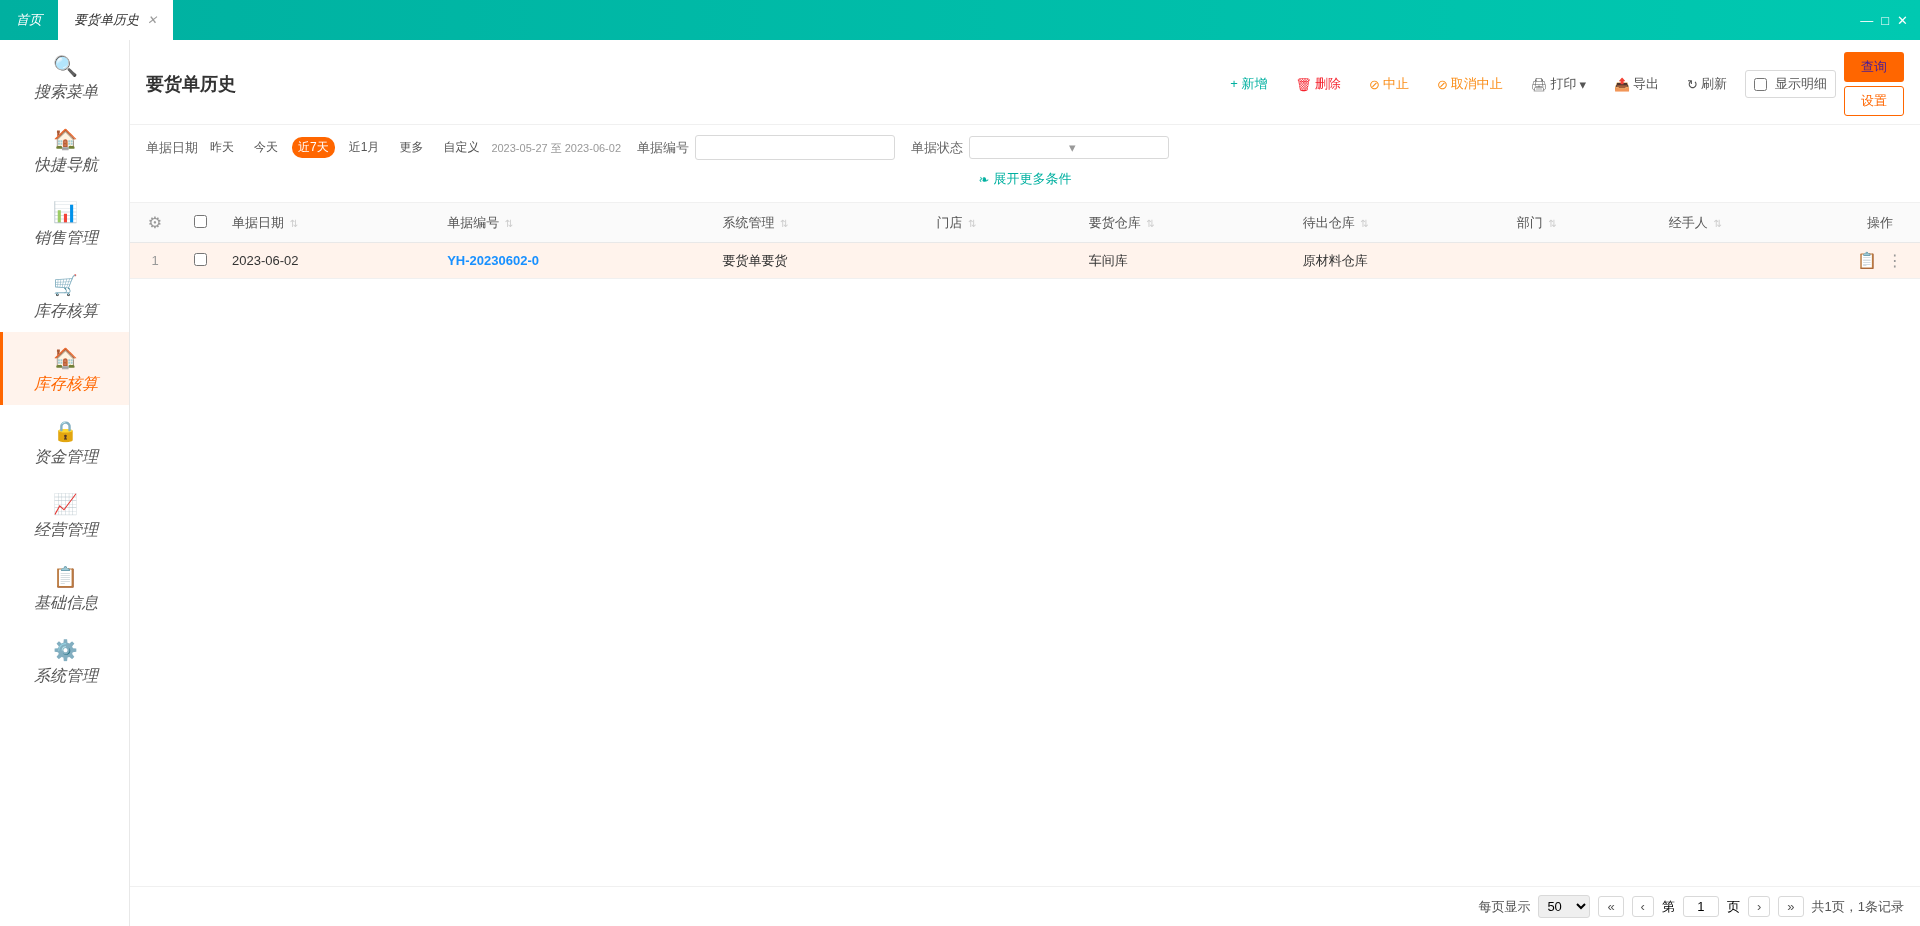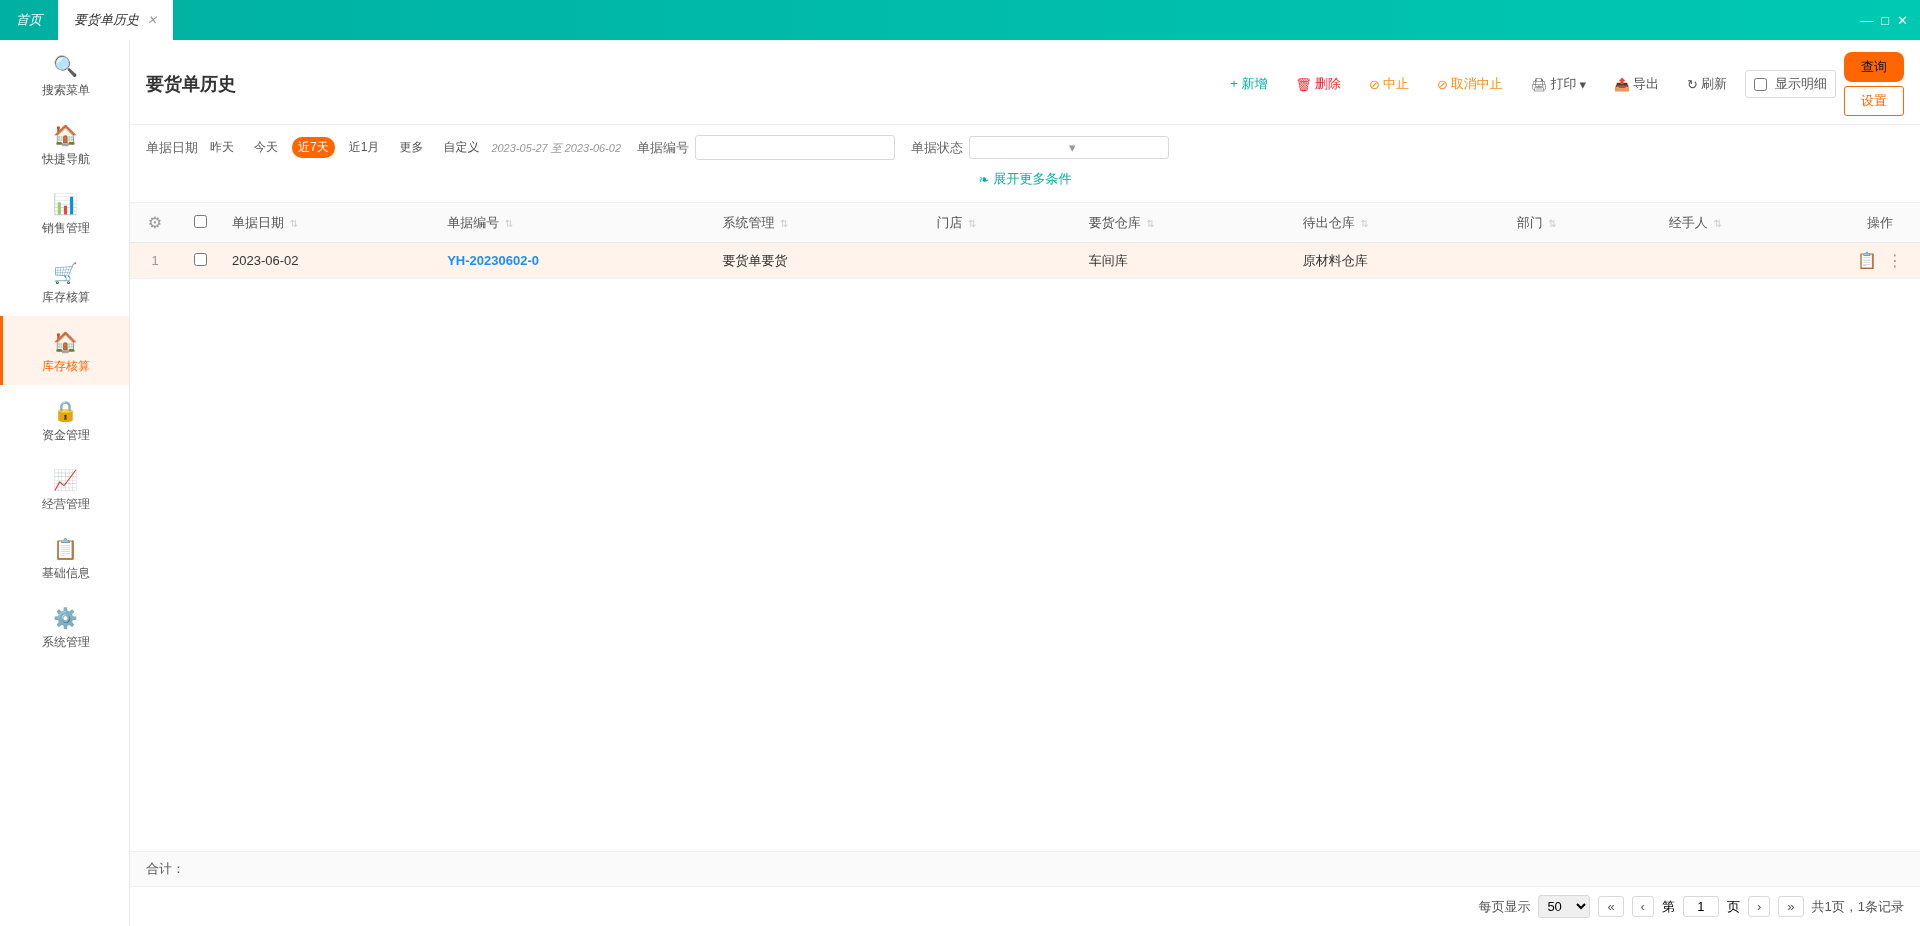--- a/index.html
+++ b/index.html
@@ -65,21 +65,21 @@
       color: #555;
       border-left: 3px solid transparent;
       transition: background 0.2s;
     }
     .sidebar-item.active {
       background: #fff3ec;
       border-left: 3px solid #ff6600;
       color: #ff6600;
     }
     .sidebar-item .icon { font-size: 20px; margin-bottom: 4px; }
-    .sidebar-item .label { font-size: 12px; }
+    .sidebar-item .label { font-size: 16px; font-style: italic; }
 
     
     .content {
       flex: 1;
       display: flex;
       flex-direction: column;
       overflow: hidden;
       background: #fff;
     }
 
@@ -127,24 +127,24 @@
       gap: 4px;
       padding: 4px 8px;
       border: 1px solid #d9d9d9;
       border-radius: 3px;
       cursor: pointer;
       color: #555;
       font-size: 12px;
     }
     .btn-query {
       background: #ff6600;
-      color: #0f172a;
+      color: #4c1d95;
       border: none;
       padding: 6px 16px;
-      border-radius: 8px;
+      border-radius: 3px;
       cursor: pointer;
       font-size: 13px;
     }
     .btn-setting {
       background: #fff;
       color: #ff6600;
       border: 1px solid #ff6600;
       padding: 5px 16px;
       border-radius: 3px;
       cursor: pointer;
@@ -187,21 +187,20 @@
     }
     .date-shortcut.active {
       background: #ff6600;
       color: #fff;
       border-radius: 10px;
     }
     .date-range {
       font-size: 11px;
       color: #999;
       margin-top: 2px;
-      font-style: italic;
     }
     .filter-input {
       border: 1px solid #d9d9d9;
       border-radius: 3px;
       padding: 4px 8px;
       font-size: 13px;
       width: 200px;
       outline: none;
     }
     .filter-select-wrapper {
@@ -518,23 +517,20 @@
             <td></td>
             <td class="col-action">
               <span class="action-icon">📋</span>
               <span class="action-icon">⋮</span>
             </td>
           </tr>
         </tbody>
       </table>
     </div>
 
-    <div class="table-footer">
-      <span>合计：</span>
-    </div>
 
     <div class="pagination">
       <span class="per-page-label">每页显示</span>
       <select>
         <option value="50" selected="">50</option>
         <option value="20">20</option>
         <option value="100">100</option>
         <option value="200">200</option>
       </select>
       <button class="page-btn">«</button>

